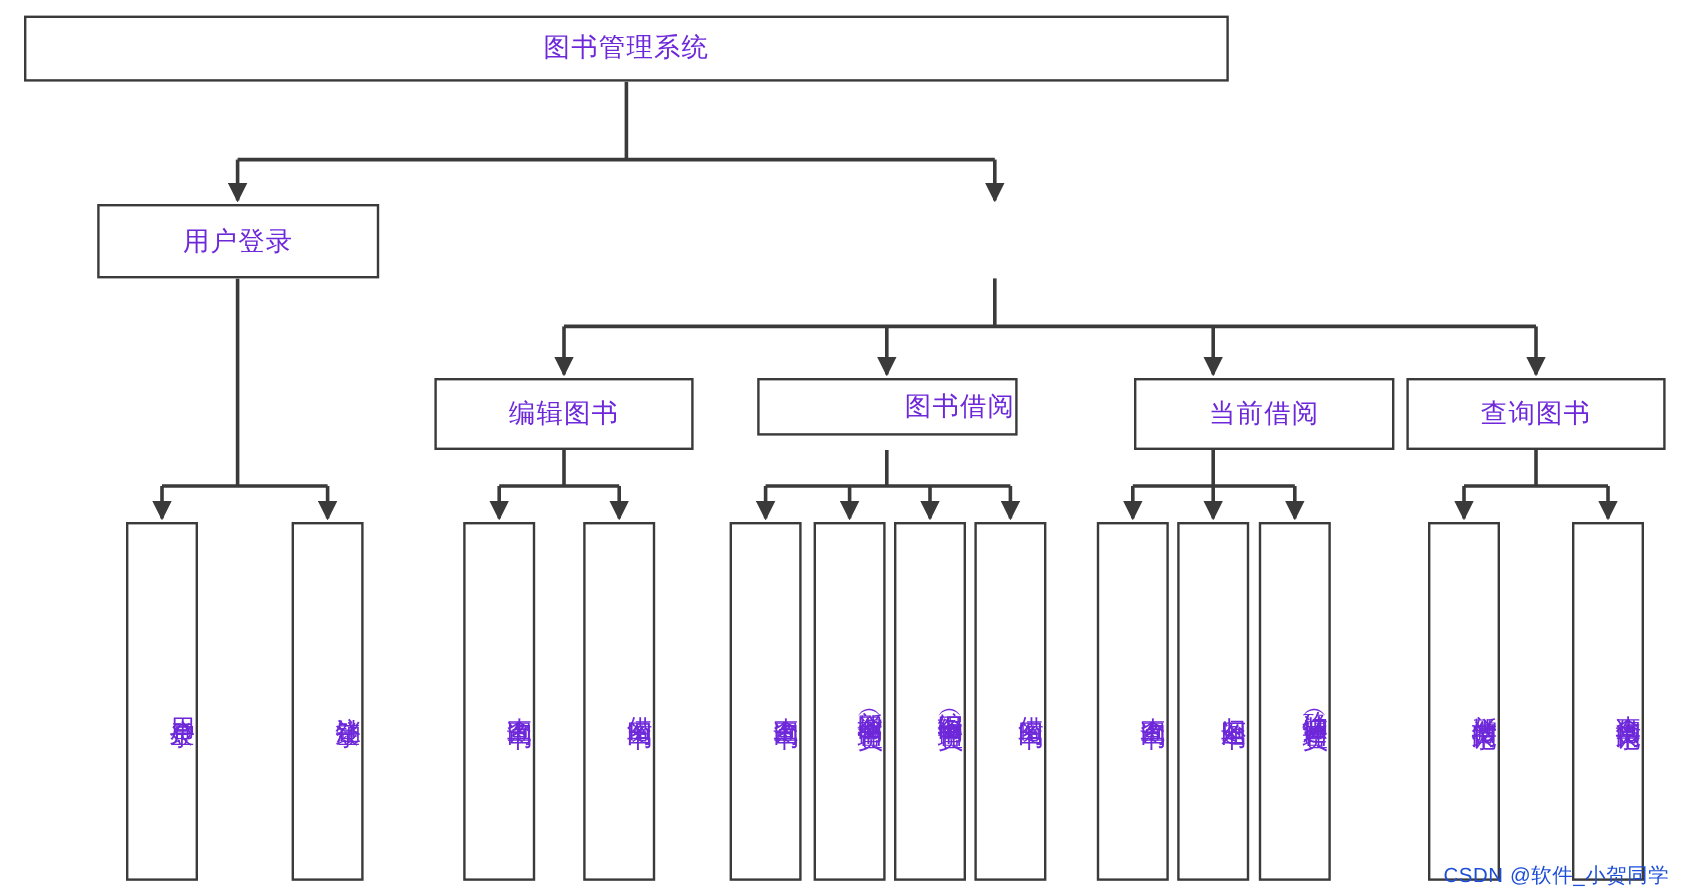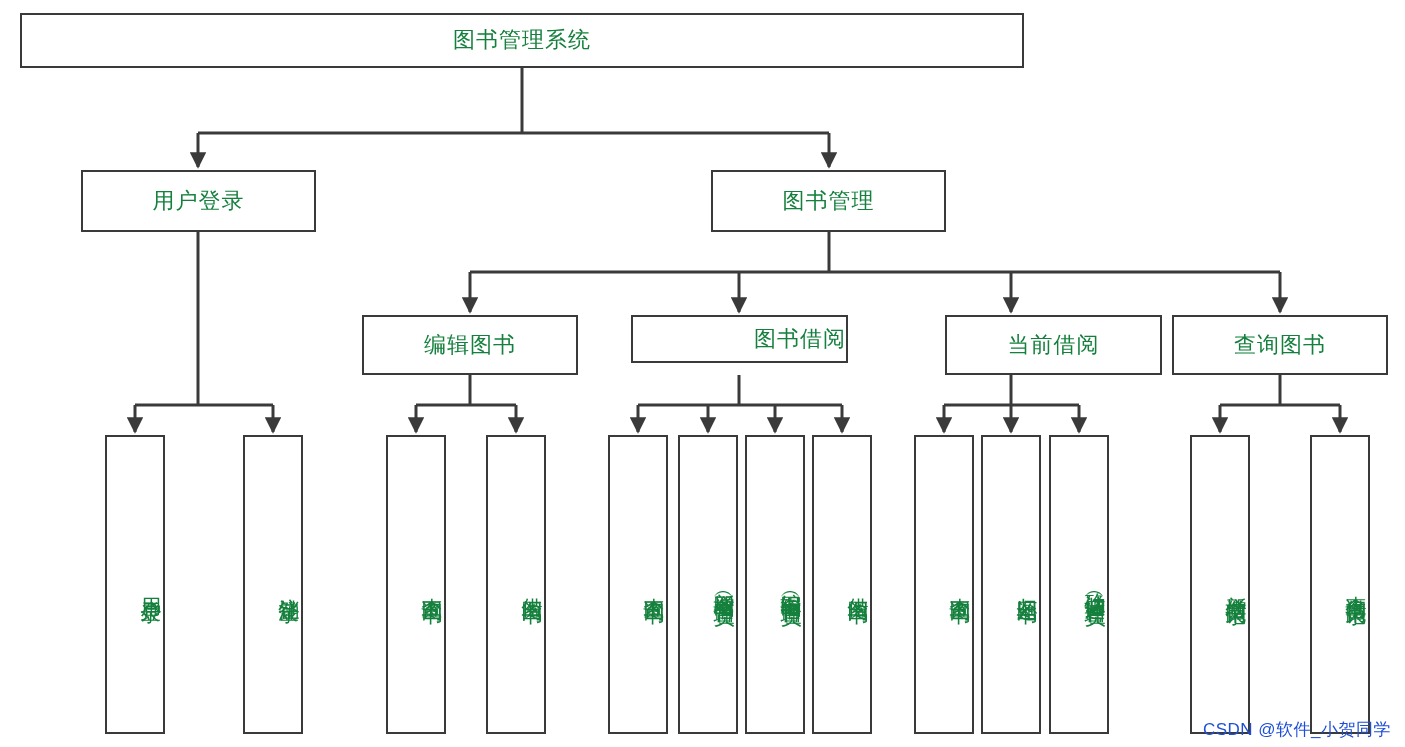--- a/index.html
+++ b/index.html
@@ -26,21 +26,21 @@
     pointer-events: none;
   }
   .node {
     position: absolute;
     box-sizing: border-box;
     background: #ffffff;
     border: 2px solid #3a3a3a;
     display: flex;
     align-items: center;
     justify-content: center;
-    color: #15803d;
+    color: #6d28d9;
     text-align: center;
     z-index: 2;
   }
   .node.horizontal {
     font-size: 22px;
     line-height: 1.2;
     letter-spacing: 1px;
   }
   .node.vertical {
     writing-mode: vertical-rl;
@@ -128,23 +128,20 @@
     </g>
   </svg>
 
   <div class="node horizontal" style="left: 20px; top: 13px; width: 1004px; height: 55px;">
     <span class="node-label">图书管理系统</span>
   </div>
 
   <div class="node horizontal" style="left: 81px; top: 170px; width: 235px; height: 62px;">
     <span class="node-label">用户登录</span>
   </div>
-  <div class="node horizontal" style="left: 711px; top: 170px; width: 235px; height: 62px;">
-    <span class="node-label">图书管理</span>
-  </div>
 
   <div class="node horizontal" style="left: 362px; top: 315px; width: 216px; height: 60px;">
     <span class="node-label">编辑图书</span>
   </div>
   <div class="node horizontal" style="left: 631px; top: 315px; width: 217px; height: 48px; justify-content: flex-end;">
     <span class="node-label">图书借阅</span>
   </div>
   <div class="node horizontal" style="left: 903px; top: 315px; width: 217px; height: 60px; margin-left: 42px;">
     <span class="node-label">当前借阅</span>
   </div>

